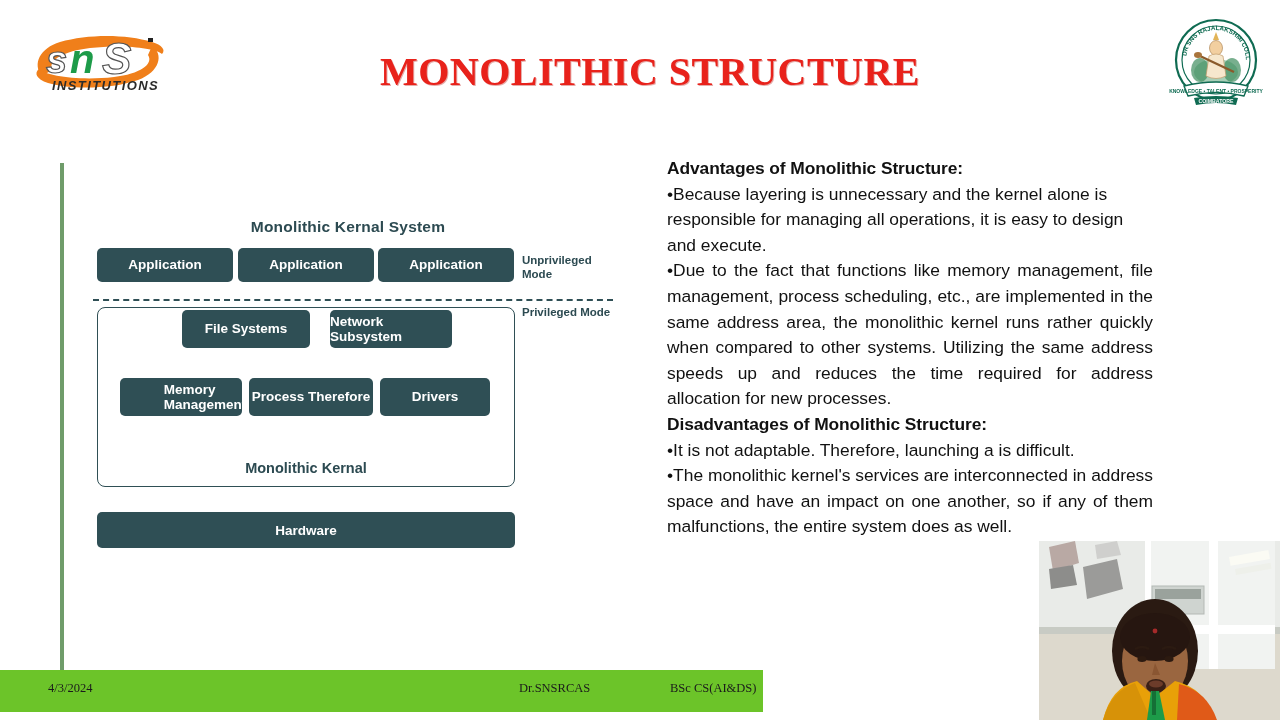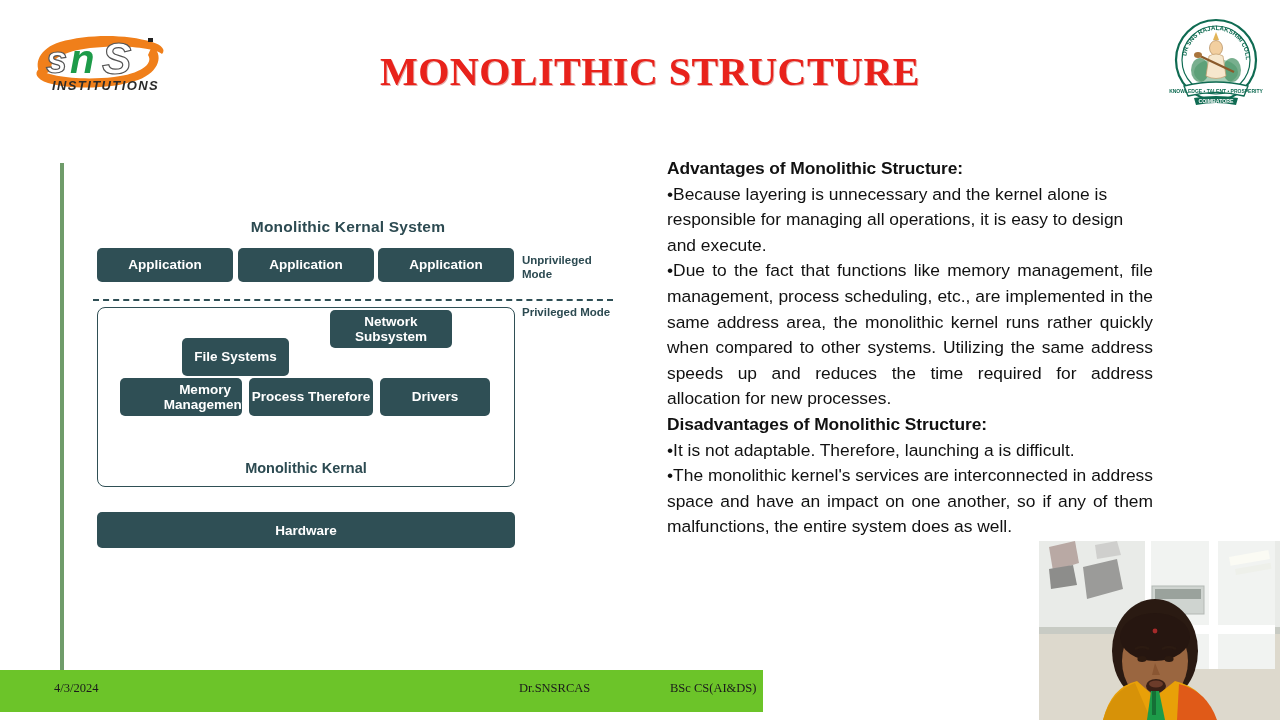--- a/index.html
+++ b/index.html
@@ -77,21 +77,21 @@
   .box {
     position: absolute;
     background: #2f4f55;
     border-radius: 5px;
     color: #ffffff;
     font-size: 13.5px;
     font-weight: bold;
     display: flex;
     align-items: center;
     justify-content: center;
-    text-align: center;
+    text-align: left;
     line-height: 1.12;
     box-sizing: border-box;
   }
   .app-row .box { height: 34px; width: 136px; top: 38px; }
   .app-1 { left: 7px; }
   .app-2 { left: 148px; }
   .app-3 { left: 288px; }
 
   .mode-label {
     position: absolute;
@@ -118,21 +118,21 @@
     left: 7px;
     top: 97px;
     width: 418px;
     height: 180px;
     border: 1.6px solid #2f4f55;
     border-radius: 8px;
     background: #ffffff;
     box-sizing: border-box;
   }
   .kernel-row-1 .box { height: 38px; top: 100px; }
-  .k-file { left: 92px; width: 107px; margin-top: 28px; }
+  .k-file { left: 92px; width: 128px; }
   .k-net  { left: 240px; width: 122px; }
 
   .kernel-row-2 .box { height: 38px; top: 168px; }
   .k-mem  { left: 30px;  width: 122px; padding-left: 48px; }
   .k-proc { left: 159px; width: 124px; }
   .k-drv  { left: 290px; width: 110px; }
 
   .kernel-caption {
     position: absolute;
     left: 7px;
@@ -184,21 +184,21 @@
   .footer-bar {
     position: absolute;
     left: 0;
     top: 670px;
     width: 763px;
     height: 42px;
     background: #6cc429;
   }
   .footer-date {
     position: absolute;
-    left: 54px;
+    left: 48px;
     top: 681px;
     font-family: "Liberation Serif", serif;
     font-size: 12.5px;
     color: #1b1b1b;
   }
   .footer-center {
     position: absolute;
     left: 519px;
     top: 681px;
     font-family: "Liberation Serif", serif;

